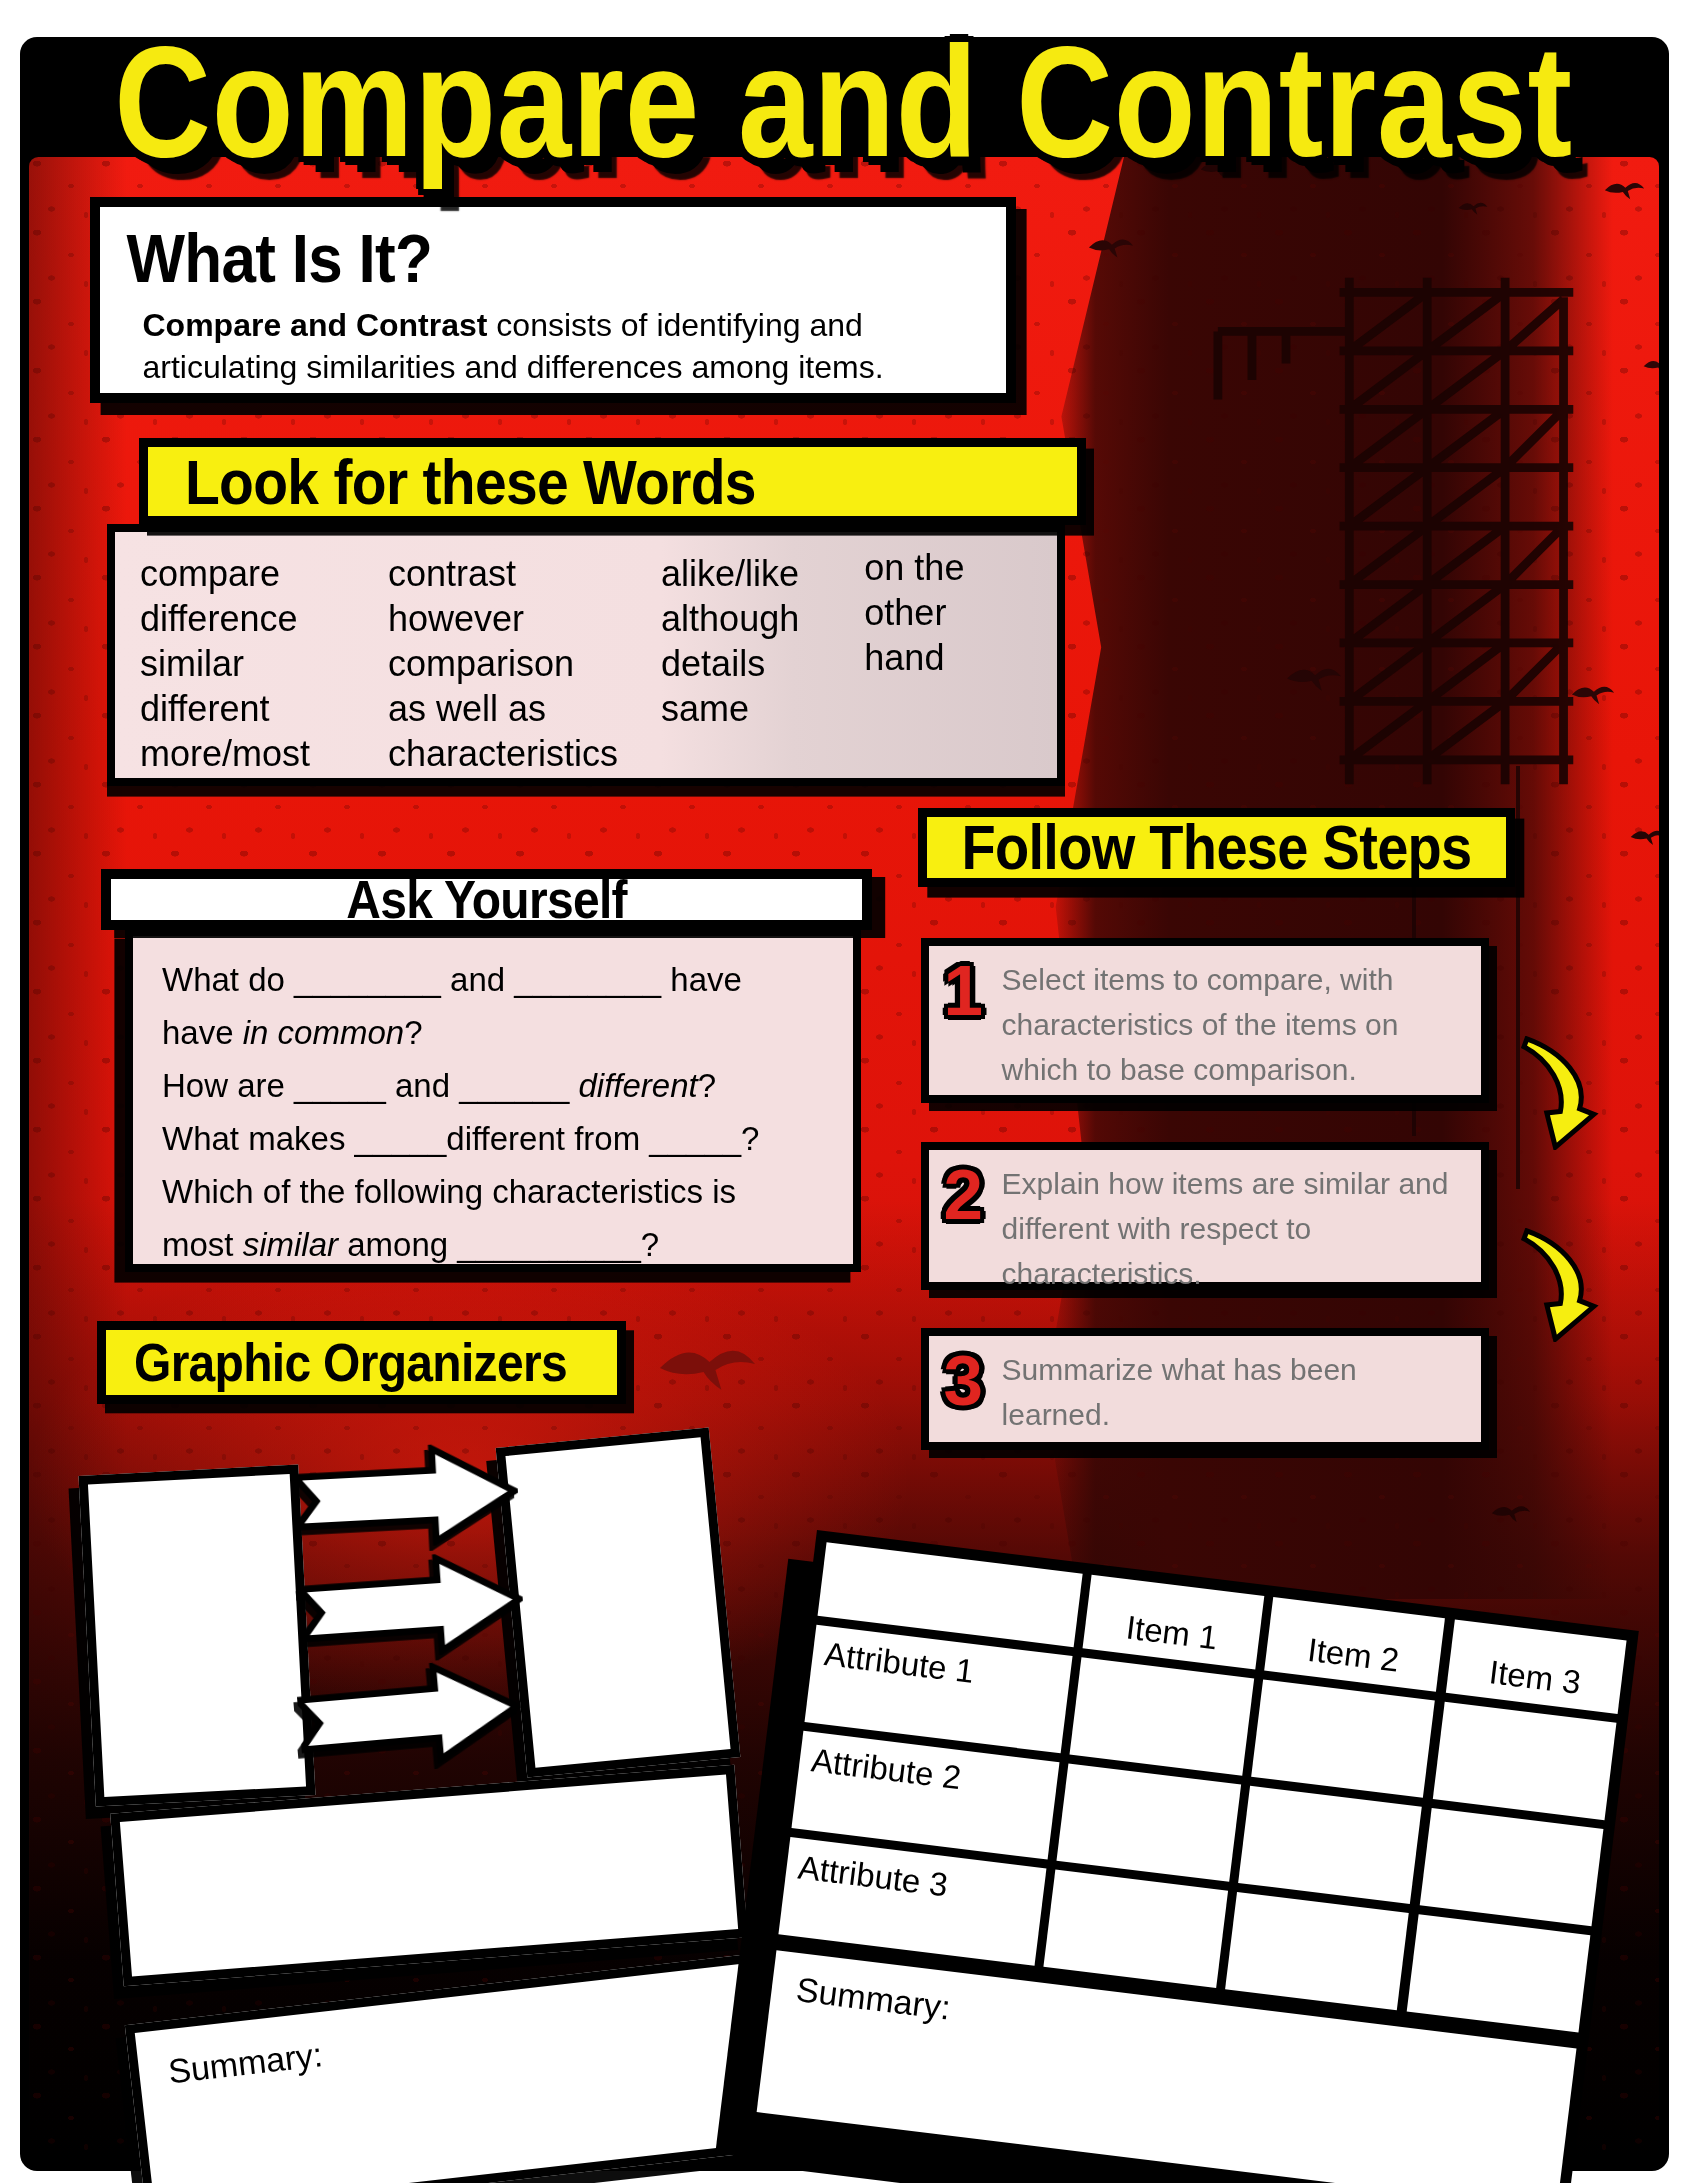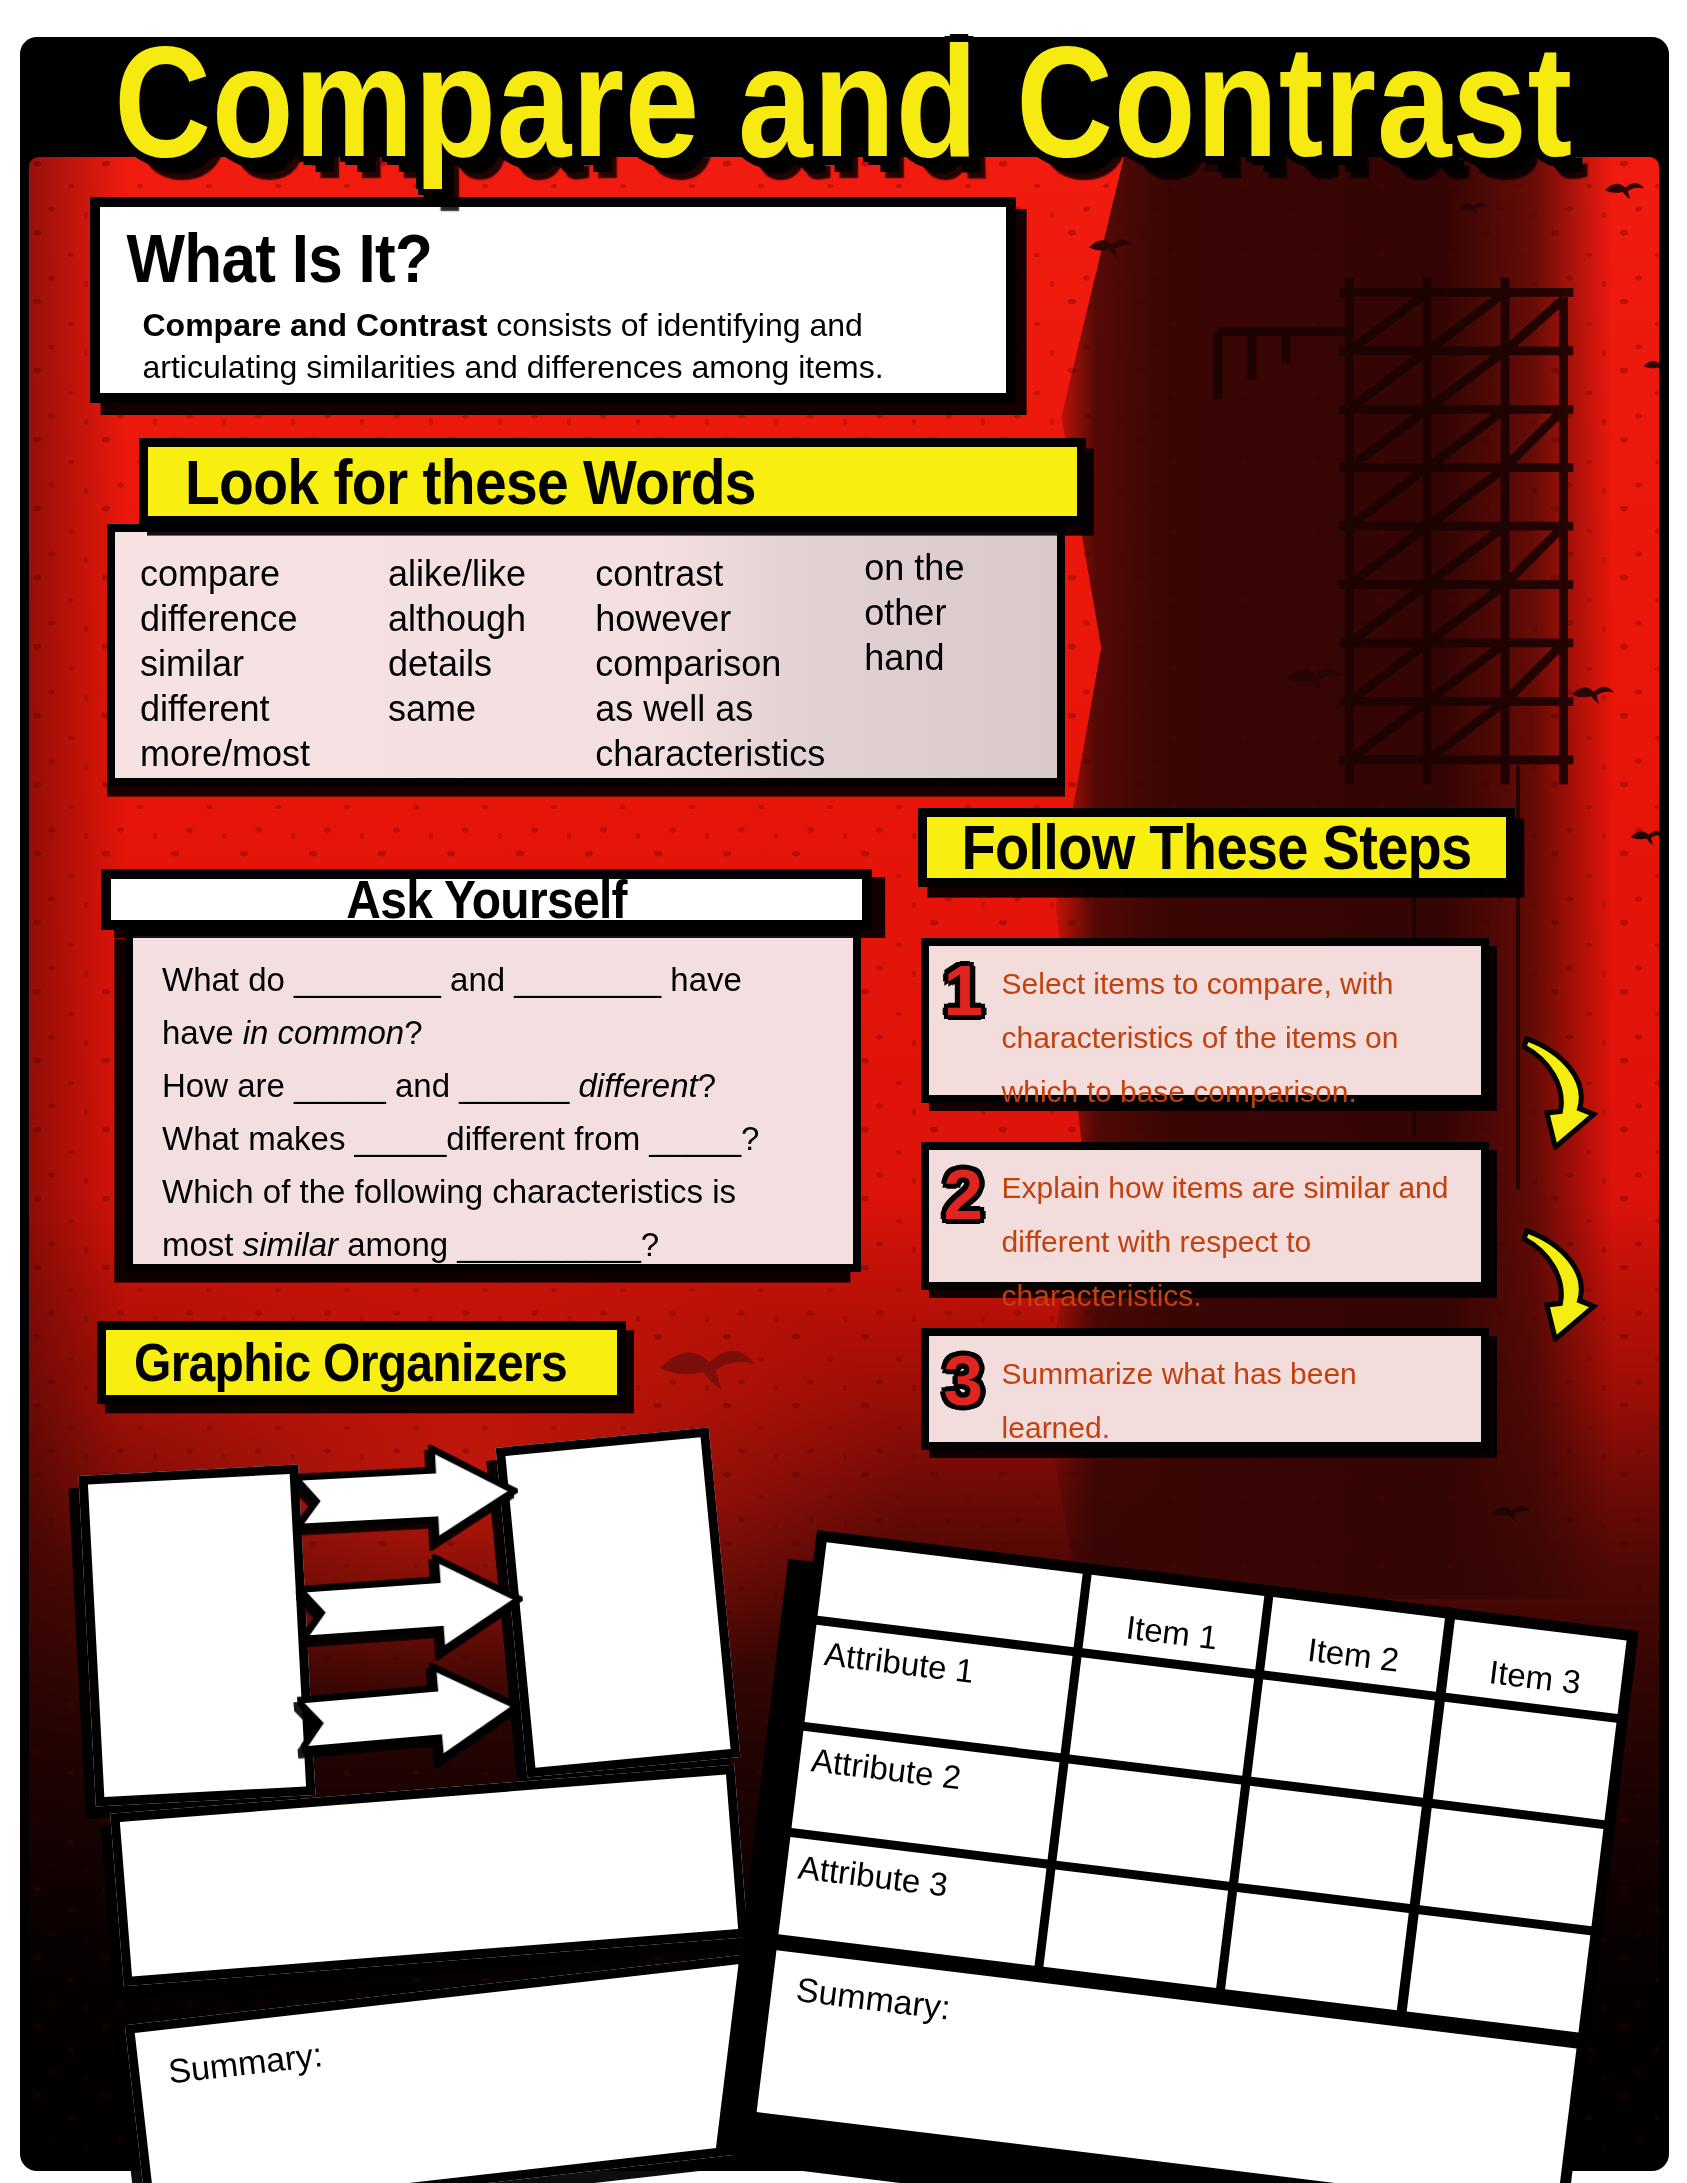--- a/index.html
+++ b/index.html
@@ -92,21 +92,21 @@
   
   .steps-banner{left:918px;top:808px;width:597px;height:79px;box-shadow:9.3px 10.6px 0 rgba(0,0,0,.92);justify-content:center;font-size:56px;}
   .steps-banner .btext{transform-origin:center center;}
   .step-box{left:921px;width:568px;background:#f2dcdc;border:8px solid #000;box-sizing:border-box;position:absolute;z-index:10;
     display:flex;box-shadow:8px 8px 0 rgba(0,0,0,.9);}
   .step-box .num{
     width:58px;margin-left:14.6px;font-size:71px;font-weight:900;line-height:1;padding-top:9.3px;
     color:#e02520;
     text-shadow:-4px -4px 0 #000,4px -4px 0 #000,-4px 4px 0 #000,4px 4px 0 #000,0 -5.3px 0 #000,0 5.3px 0 #000,-5.3px 0 0 #000,5.3px 0 0 #000;
   }
-  .step-box .stext{font-size:30px;line-height:54px;color:#c2410c;padding-top:10.6px;padding-right:12px;flex:1;}
+  .step-box .stext{font-size:30px;line-height:45px;color:#737373;padding-top:10.6px;padding-right:12px;flex:1;}
   .sb1{top:938px;height:165px;}
   .sb2{top:1142px;height:148px;}
   .sb3{top:1328px;height:122px;}
   svg.curve-arrow{position:absolute;z-index:12;}
   
   .go-banner{left:97px;top:1321px;width:529px;height:83px;box-shadow:8px 9.3px 0 rgba(0,0,0,.92);padding-left:28px;font-size:48px;}
   
   .flow-box{background:#fff;border:9.3px solid #000;box-sizing:border-box;position:absolute;z-index:10;box-shadow:-10.6px 12px 0 rgba(0,0,0,.95);}
   .fb-left{left:87px;top:1470px;width:220px;height:331px;transform:rotate(-3deg);}
   .fb-right{left:511px;top:1437px;width:214px;height:331px;transform:rotate(-5.5deg);}
@@ -200,32 +200,32 @@
   <span class="btext">Look for these Words</span>
 </div>
 <div class="words-box">
   <div class="wcol c1">
     <div>compare</div>
     <div>difference</div>
     <div>similar</div>
     <div>different</div>
     <div>more/most</div>
   </div>
-  <div class="wcol c3">
-    <div>alike/like</div>
-    <div>although</div>
-    <div>details</div>
-    <div>same</div>
-  </div>
   <div class="wcol c2">
     <div>contrast</div>
     <div>however</div>
     <div>comparison</div>
     <div>as well as</div>
     <div>characteristics</div>
+  </div>
+  <div class="wcol c3">
+    <div>alike/like</div>
+    <div>although</div>
+    <div>details</div>
+    <div>same</div>
   </div>
   <div class="wcol c4">
     <div>on the other hand</div>
   </div>
 </div>
 
 <div class="ask-banner">
   <span class="btext">Ask Yourself</span>
 </div>
 <div class="pinkbox ask-box">

